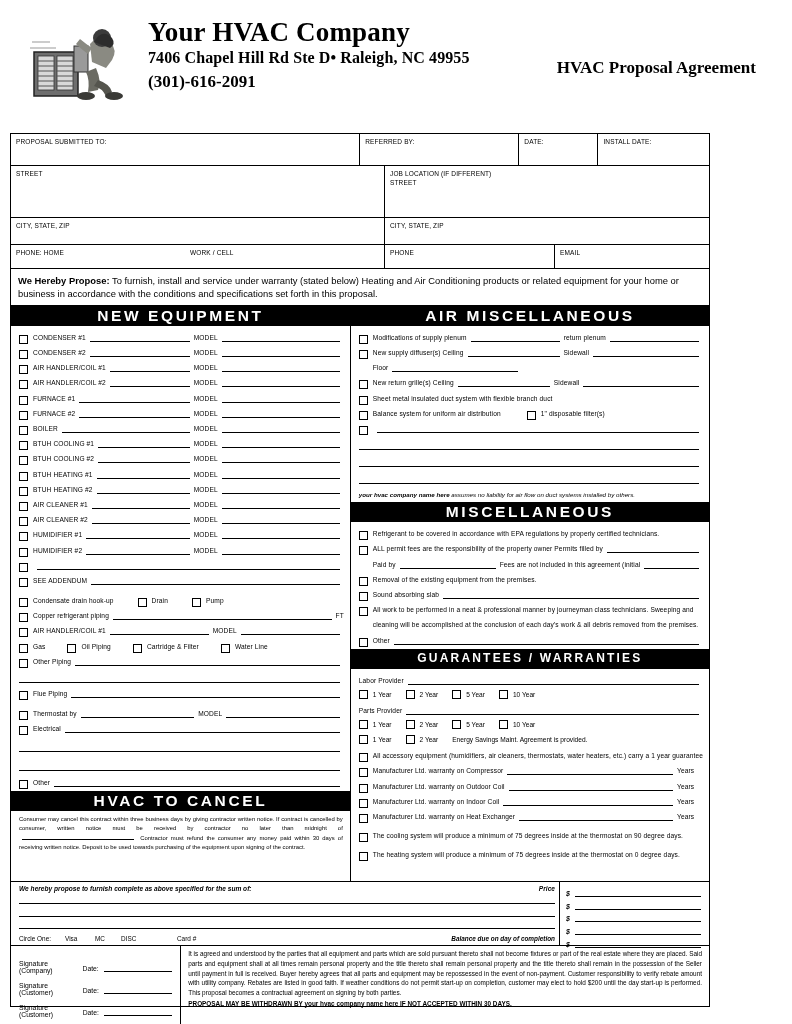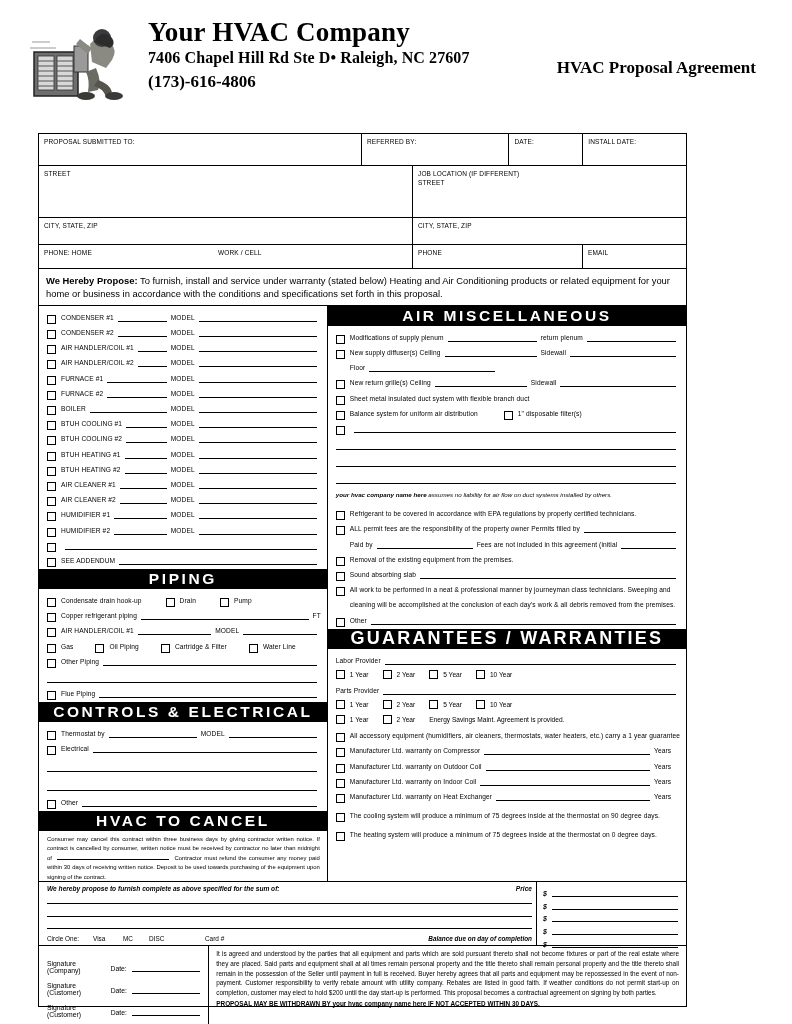--- a/index.html
+++ b/index.html
@@ -16,21 +16,21 @@
   
   .header { display:flex; align-items:flex-start; padding:18px 24px 6px 30px; height:118px; }
   .logo-box { width:112px; height:82px; position:relative; flex:0 0 112px; margin-top:6px; }
   .company-block { margin-left:6px; flex:0 0 auto; }
   .company-name { font-family:"Liberation Serif", serif; font-size:27px; font-weight:700; line-height:1.05; letter-spacing:0.2px; }
   .company-addr { font-family:"Liberation Serif", serif; font-size:16px; font-weight:700; line-height:1.45; letter-spacing:0.1px; }
   .company-phone { font-family:"Liberation Serif", serif; font-size:17px; font-weight:700; line-height:1.4; }
   .doc-title { font-family:"Liberation Serif", serif; font-size:17px; font-weight:700; margin-left:auto; margin-top:40px; margin-right:12px; white-space:nowrap; }
 
   
-  .frame { position:absolute; left:38px; top:133px; width:649px; height:874px; border:1.5px solid #000; }
+  .frame { position:absolute; left:10px; top:133px; width:700px; height:874px; border:1.5px solid #000; }
 
   .rowline { border-bottom:1.5px solid #000; display:flex; }
   .cell { padding:3px 5px 0 5px; border-right:1.5px solid #000; position:relative; }
   .cell:last-child { border-right:none; }
   .lbl { font-size:6.5px; letter-spacing:0.15px; line-height:1.45; text-transform:uppercase; white-space:nowrap; }
 
   
   .r1 { height:32px; }
   .r2 { height:52px; }
   .r3 { height:27px; }
@@ -40,21 +40,21 @@
   .propose { padding:5px 7px 4px 7px; border-bottom:1.5px solid #000; font-size:9.4px; line-height:1.42; }
   .propose b { font-weight:700; }
 
   
   .body2 { display:flex; height:575px; }
   .colL { width:374px; border-right:1.5px solid #000; }
   .colR { width:372px; }
 
   .bar { background:#000; color:#fff; text-align:center; font-size:15.5px; font-weight:700;
          letter-spacing:2.6px; line-height:17px; padding:1px 0 2px 0; font-family:"Liberation Sans", sans-serif; }
-  .bar.small { font-size:18px; letter-spacing:2.2px; }
+  .bar.small { font-size:12px; letter-spacing:2.2px; }
 
   .sect { padding:3px 6px 2px 8px; }
 
   .ck { display:inline-block; width:9px; height:9px; border:1.1px solid #000; background:#fff;
         vertical-align:-1px; margin-right:5px; flex:0 0 9px; }
 
   .line-row { display:flex; align-items:flex-end; font-size:6.6px; line-height:10px; height:15.2px; letter-spacing:0.12px; }
   .line-row .txt { white-space:nowrap; padding-bottom:1px; }
   .rule { border-bottom:0.9px solid #000; flex:1 1 auto; margin:0 4px 2px 4px; height:9px; }
 
@@ -129,22 +129,22 @@
           <ellipse cx="56" cy="72" rx="9" ry="4" fill="#3a3a36"></ellipse>
         </g>
         <g stroke="#bbb" stroke-width="1.5" fill="none">
           <line x1="0" y1="24" x2="26" y2="24"></line>
             <line x1="2" y1="18" x2="20" y2="18"></line>
         </g>
       </svg>
     </div>
     <div class="company-block">
       <div class="company-name">Your HVAC Company</div>
-      <div class="company-addr">7406 Chapel Hill Rd Ste D• Raleigh, NC 27607</div>
-      <div class="company-phone">(173)-616-4806</div>
+      <div class="company-addr">7406 Chapel Hill Rd Ste D• Raleigh, NC 49955</div>
+      <div class="company-phone">(301)-616-2091</div>
     </div>
     <div class="doc-title">HVAC Proposal Agreement</div>
   </div>
 
   <div class="frame">
 
     <div class="rowline r1">
       <div class="cell" style="width:374px;">
         <div class="lbl">PROPOSAL SUBMITTED TO:</div>
       </div>
@@ -194,20 +194,21 @@
     </div>
 
     <div class="propose">
       <b>We Hereby Propose:</b><span> To furnish, install and service under warranty (stated below) Heating and Air Conditioning products or related equipment for your home or business in accordance with the conditions and specifications set forth in this proposal.</span>
     </div>
 
     <div class="body2">
 
       <div class="colL">
 
+        <div class="bar">NEW EQUIPMENT</div>
         <div class="sect" id="ne-list">
             <div class="line-row">
               <span class="ck"></span>
               <span class="txt">CONDENSER #1</span>
               <span class="rule"></span>
               <span class="mid">MODEL</span>
               <span class="rule" style="flex:0 0 118px;"></span>
             </div>
             <div class="line-row">
               <span class="ck"></span>
@@ -311,21 +312,20 @@
               <span class="ck"></span>
               <span class="rule"></span>
             </div>
             <div class="line-row">
               <span class="ck"></span>
               <span class="txt">SEE ADDENDUM</span>
               <span class="rule"></span>
             </div>
           </div>
 
-        <div class="bar">PIPING</div>
         <div class="sect">
           <div class="line-row">
             <span class="ck"></span>
             <span class="txt">Condensate drain hook-up</span>
             <span style="flex:0 0 24px;"></span>
             <span class="ck"></span>
             <span class="txt">Drain</span>
             <span style="flex:0 0 24px;"></span>
             <span class="ck"></span>
             <span class="txt">Pump</span>
@@ -364,21 +364,20 @@
           <div class="line-row" style="height:17px;">
             <span class="rule" style="margin-left:0;"></span>
           </div>
           <div class="line-row">
             <span class="ck"></span>
             <span class="txt">Flue Piping</span>
             <span class="rule"></span>
           </div>
         </div>
 
-        <div class="bar">CONTROLS &amp; ELECTRICAL</div>
         <div class="sect">
           <div class="line-row">
             <span class="ck"></span>
             <span class="txt">Thermostat by</span>
             <span class="rule" style="max-width:150px;"></span>
             <span class="mid">MODEL</span>
             <span class="rule"></span>
           </div>
           <div class="line-row">
             <span class="ck"></span>
@@ -459,20 +458,21 @@
             <span class="rule" style="margin-left:0;"></span>
           </div>
           <div class="line-row" style="height:17px;">
             <span class="rule" style="margin-left:0;"></span>
           </div>
         </div>
         <div class="note-it">
           <b>your hvac company name here</b><span> assumes no liability for air flow on duct systems installed by others.</span>
         </div>
 
+        <div class="bar">MISCELLANEOUS</div>
         <div class="sect">
           <div class="line-row">
             <span class="ck"></span>
             <span class="txt">Refrigerant to be covered in accordance with EPA regulations by properly certified technicians.</span>
           </div>
           <div class="line-row">
             <span class="ck"></span>
             <span class="txt">ALL permit fees are the responsibility of the property owner Permits filled by</span>
             <span class="rule"></span>
           </div>

